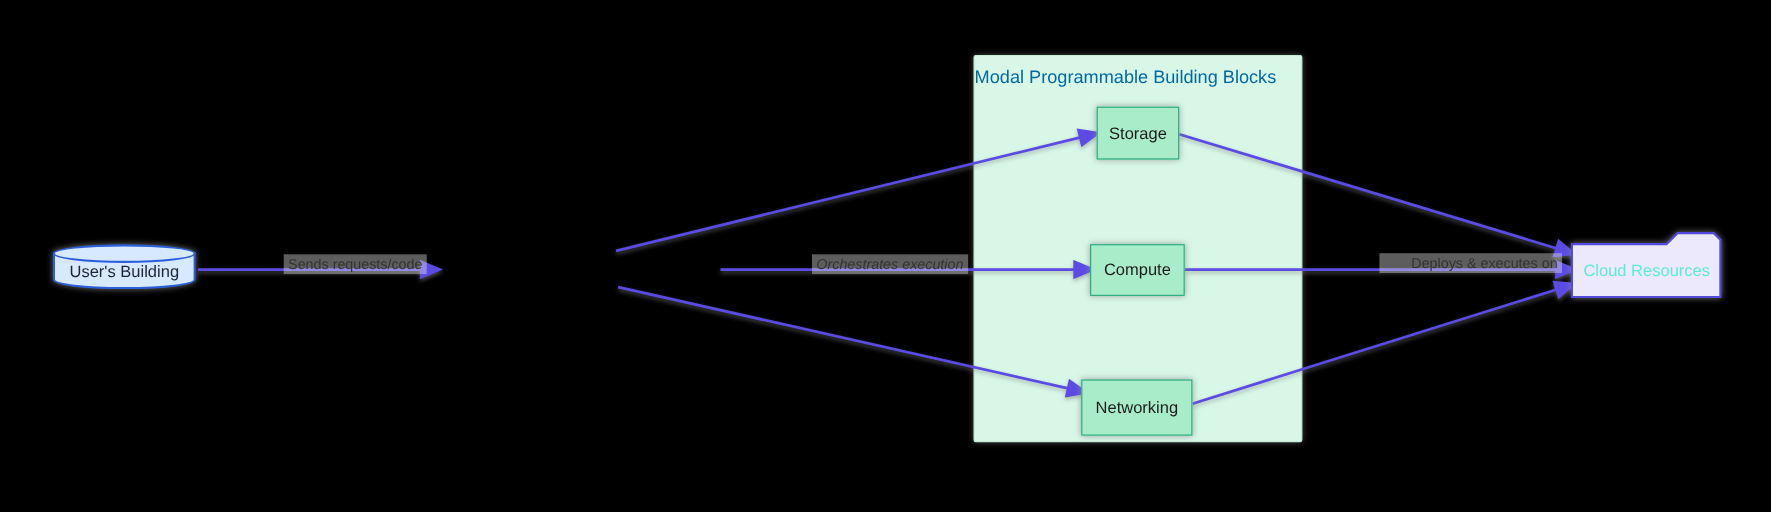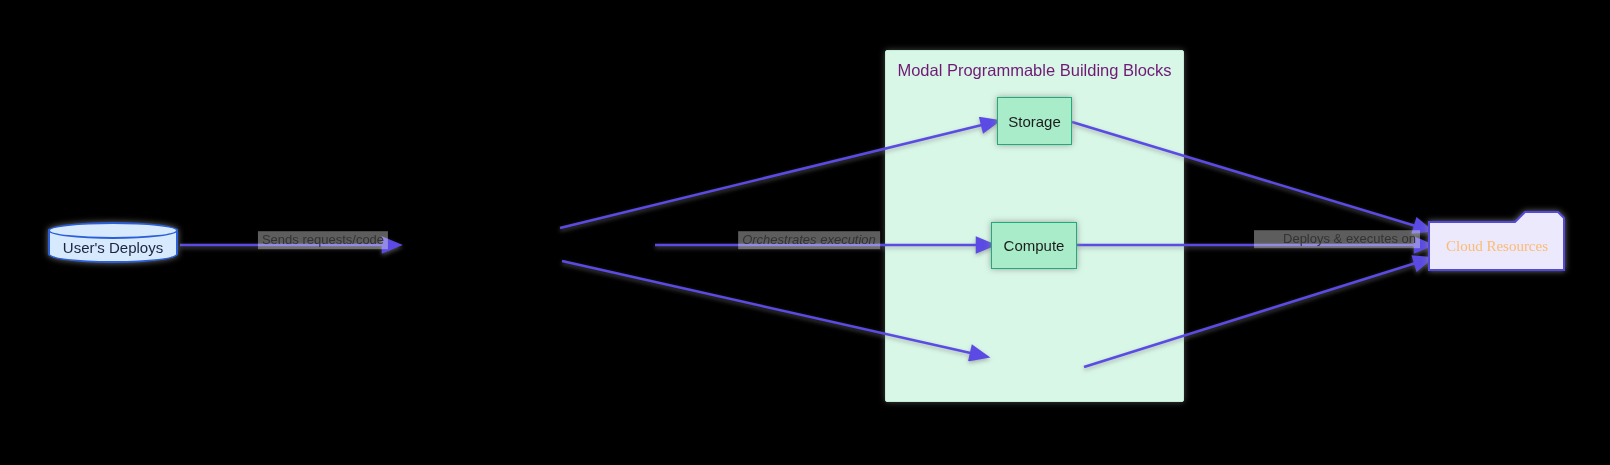--- a/index.html
+++ b/index.html
@@ -10,21 +10,21 @@
   #canvas { position:absolute; left:0; top:0; width:1610px; height:465px; }
 
   
   .subgraph {
     position:absolute; left:885px; top:50px; width:297px; height:350px;
     background:#d8f7e7; border:1px solid #c3ecd6; border-radius:2px;
     filter:drop-shadow(0 0 3px rgba(130,130,130,0.55));
   }
   .subgraph-title {
     position:absolute; top:10px; left:0; width:100%;
-    text-align:center; color:#701a75; font-size:16.5px; font-weight:400;
+    color:#0369a1; font-size:16.5px; font-weight:400;
   }
 
   
   #edges-svg { position:absolute; left:0; top:0;
     filter:drop-shadow(0 2px 2px rgba(130,130,130,0.6)); }
   .edge { stroke:#5b4be4; stroke-width:2.5px; fill:none; }
 
   
   .node {
     position:absolute; display:flex; align-items:center; justify-content:center;
@@ -60,21 +60,21 @@
     position:absolute; inset:0; display:flex; align-items:center; justify-content:center;
     font-size:15px; color:#16222e; white-space:nowrap;
   }
 
   
   #node-cloud { left:1428px; top:211px; width:138px; height:61px; position:absolute;
     filter:drop-shadow(0 0 3px rgba(140,140,140,0.8)); }
   #node-cloud svg { position:absolute; left:0; top:0; }
   #node-cloud .node-label {
     position:absolute; inset:0; display:flex; align-items:center; justify-content:center;
-    padding-top:9px; font-size:15px; color:#fdba74; white-space:nowrap;font-family:Liberation Serif, serif;
+    padding-top:9px; font-size:15px; color:#5eead4; white-space:nowrap;
   }
 
   
   .edge-label {
     position:absolute; transform:translate(-50%,-50%);
     font-size:13px; color:#333333; background:rgba(232,232,232,0.4);
     padding:1px 4px; white-space:nowrap; line-height:1.2;margin-left:34px;
   }
   #edge-label-1 { left:289px;  top:240px; }
   #edge-label-2 { left:775px;  top:240px;font-style:italic; }
@@ -100,29 +100,32 @@
     <line class="edge" x1="655" y1="245" x2="981" y2="245" marker-end="url(#arrow)"></line>
     <line class="edge" x1="562" y1="261" x2="975" y2="354" marker-end="url(#arrow)"></line>
     <line class="edge" x1="1072" y1="122" x2="1419" y2="227" marker-end="url(#arrow)"></line>
     <line class="edge" x1="1077" y1="245" x2="1419" y2="245" marker-end="url(#arrow)"></line>
     <line class="edge" x1="1084" y1="367" x2="1419" y2="262" marker-end="url(#arrow)"></line>
   </svg>
 
   <div id="node-notebook">
     <div class="cyl-body"></div>
     <div class="cyl-top"></div>
-    <span class="node-label">User's Deploys</span>
+    <span class="node-label">User's Building</span>
   </div>
 
 
   <div id="node-compute" class="node green-box">
     <span>Compute</span>
   </div>
   <div id="node-storage" class="node green-box">
     <span>Storage</span>
+  </div>
+  <div id="node-networking" class="node green-box">
+    <span>Networking</span>
   </div>
 
   <div id="node-cloud">
     <svg width="138" height="61" viewBox="0 0 138 61">
       <path d="M1,11 L87,11 L97,1 L130,1 L136,7 L136,59 L1,59 Z" stroke-width="2" stroke="#5349dd" fill="#ebe9fb"></path>
     </svg>
     <span class="node-label">Cloud Resources</span>
   </div>
 
   <div id="edge-label-1" class="edge-label">Sends requests/code</div>

